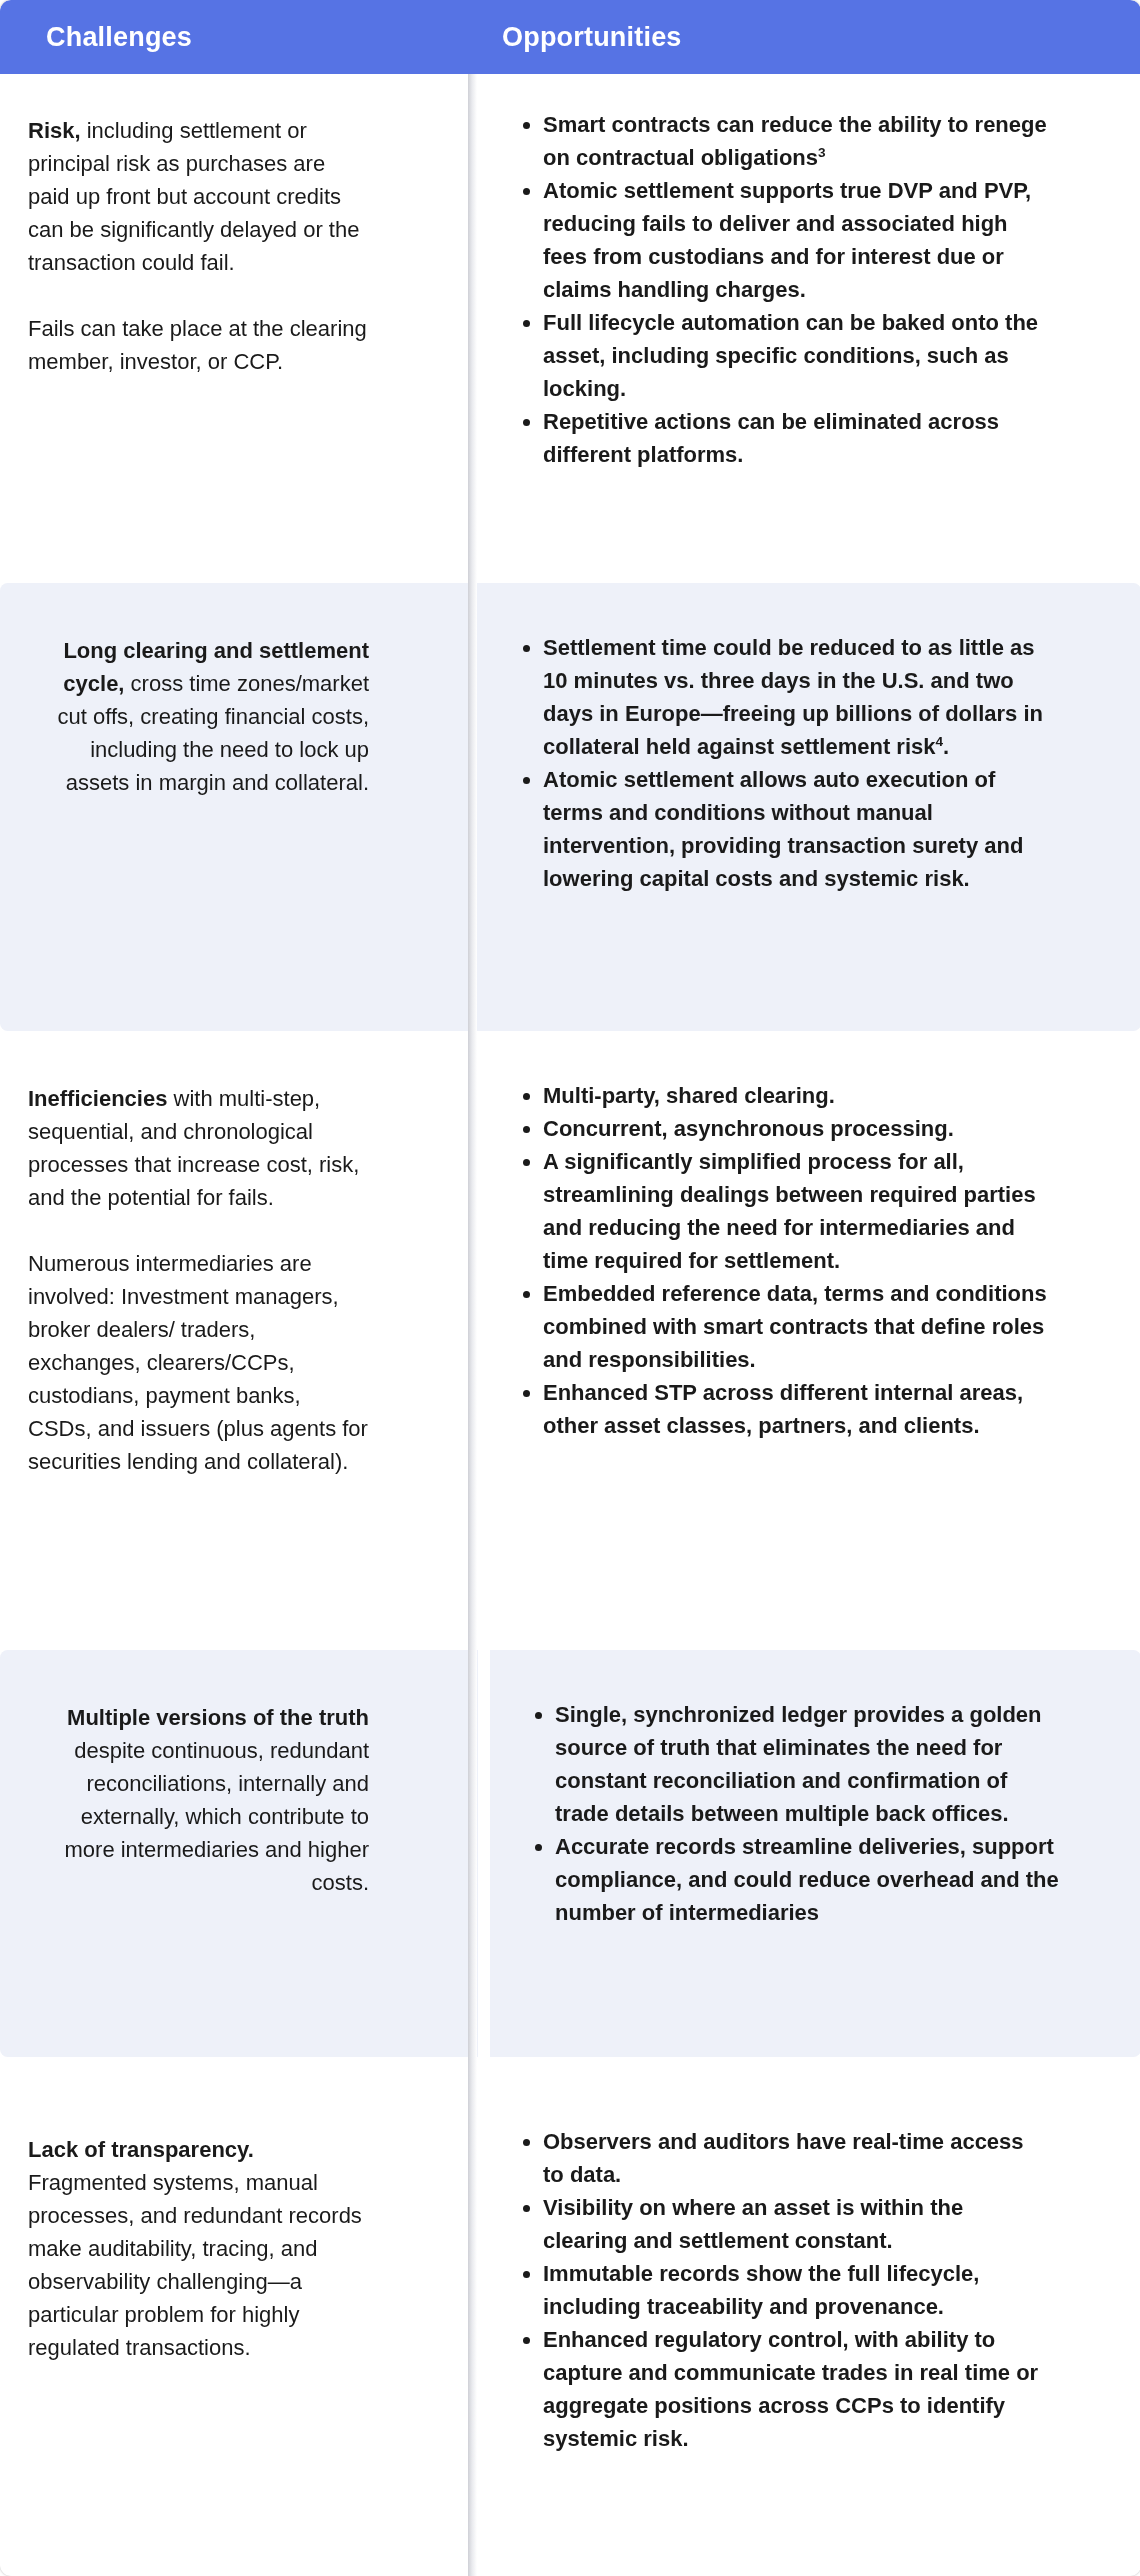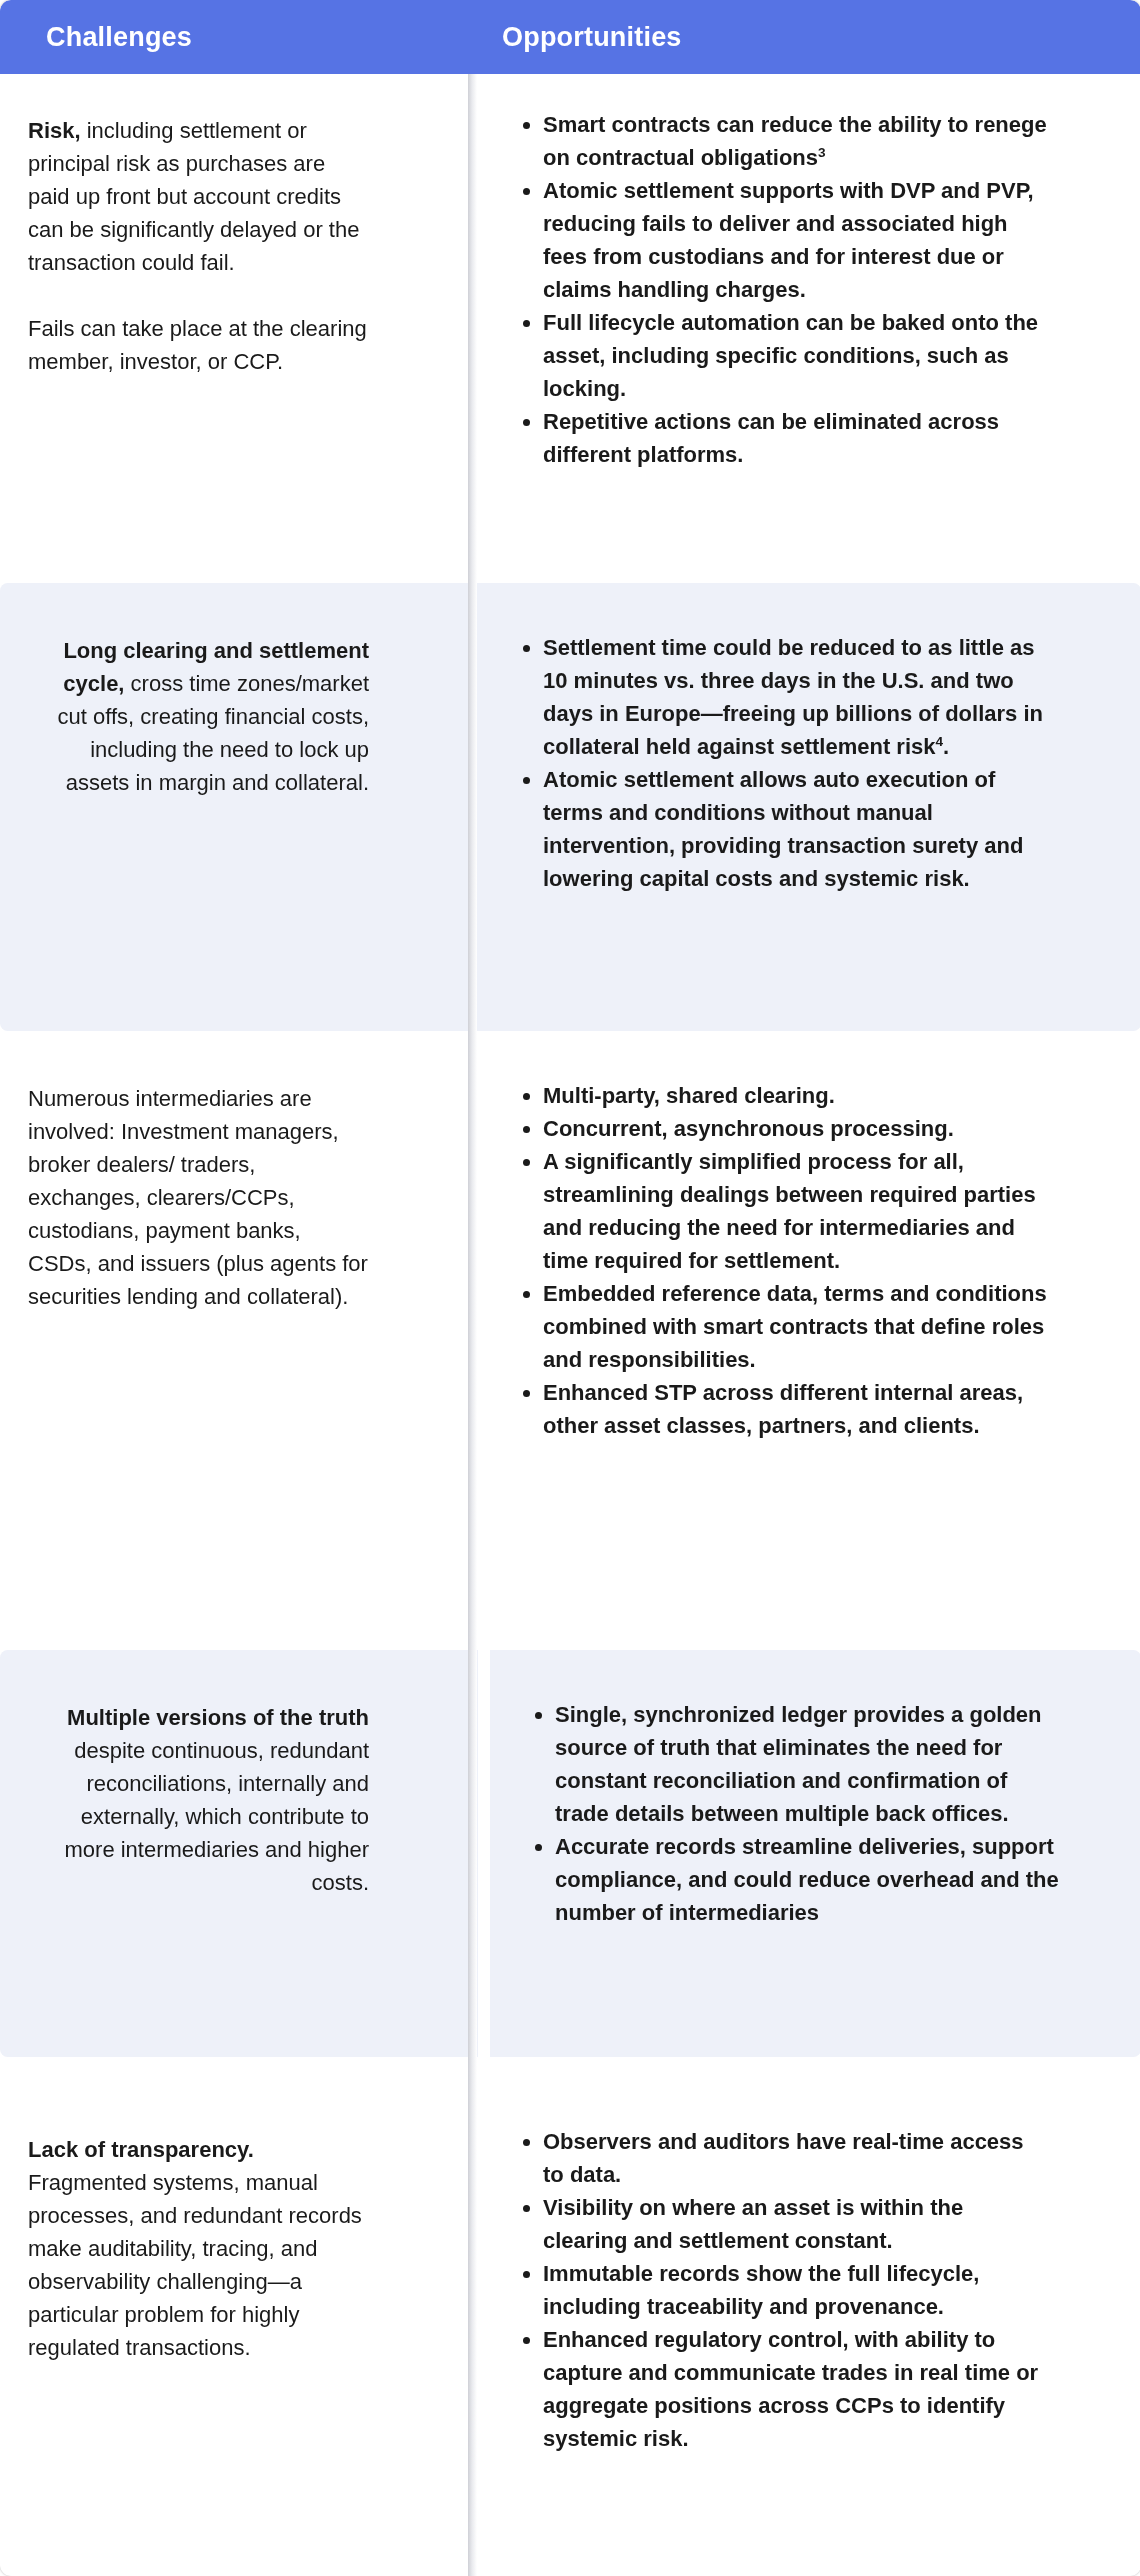--- a/index.html
+++ b/index.html
@@ -120,41 +120,42 @@
   </div>
   <div class="tbody">
   <div class="row">
     <div class="cell challenge-cell">
           <p><strong>Risk,</strong> including settlement or principal risk as purchases are paid up front but account credits can be significantly delayed or the transaction could fail.</p>
           <p>Fails can take place at the clearing member, investor, or CCP.</p>
         </div>
     <div class="cell opportunity-cell">
       <ul class="opportunity-list">
             <li>Smart contracts can reduce the ability to renege on contractual obligations<sup>3</sup></li>
-            <li>Atomic settlement supports with DVP and PVP, reducing fails to deliver and associated high fees from custodians and for interest due or claims handling charges.</li>
+            <li>Atomic settlement supports true DVP and PVP, reducing fails to deliver and associated high fees from custodians and for interest due or claims handling charges.</li>
             <li>Full lifecycle automation can be baked onto the asset, including specific conditions, such as locking.</li>
             <li>Repetitive actions can be eliminated across different platforms.</li>
           </ul>
     </div>
   </div>
 
   <div class="row shaded">
     <div class="cell challenge-cell">
           <p><strong>Long clearing and settlement cycle,</strong> cross time zones/market cut offs, creating financial costs, including the need to lock up assets in margin and collateral.</p>
         </div>
     <div class="cell opportunity-cell">
       <ul class="opportunity-list">
             <li>Settlement time could be reduced to as little as 10 minutes vs. three days in the U.S. and two days in Europe—freeing up billions of dollars in collateral held against settlement risk<sup>4</sup>.</li>
             <li>Atomic settlement allows auto execution of terms and conditions without manual intervention, providing transaction surety and lowering capital costs and systemic risk.</li>
           </ul>
     </div>
   </div>
 
   <div class="row">
     <div class="cell challenge-cell">
+          <p><strong>Inefficiencies</strong> with multi-step, sequential, and chronological processes that increase cost, risk, and the potential for fails.</p>
           <p>Numerous intermediaries are involved: Investment managers, broker dealers/ traders, exchanges, clearers/CCPs, custodians, payment banks, CSDs, and issuers (plus agents for securities lending and collateral).</p>
         </div>
     <div class="cell opportunity-cell">
       <ul class="opportunity-list">
             <li>Multi-party, shared clearing.</li>
             <li>Concurrent, asynchronous processing.</li>
             <li>A significantly simplified process for all, streamlining dealings between required parties and reducing the need for intermediaries and time required for settlement.</li>
             <li>Embedded reference data, terms and conditions combined with smart contracts that define roles and responsibilities.</li>
             <li>Enhanced STP across different internal areas, other asset classes, partners, and clients.</li>
           </ul>

